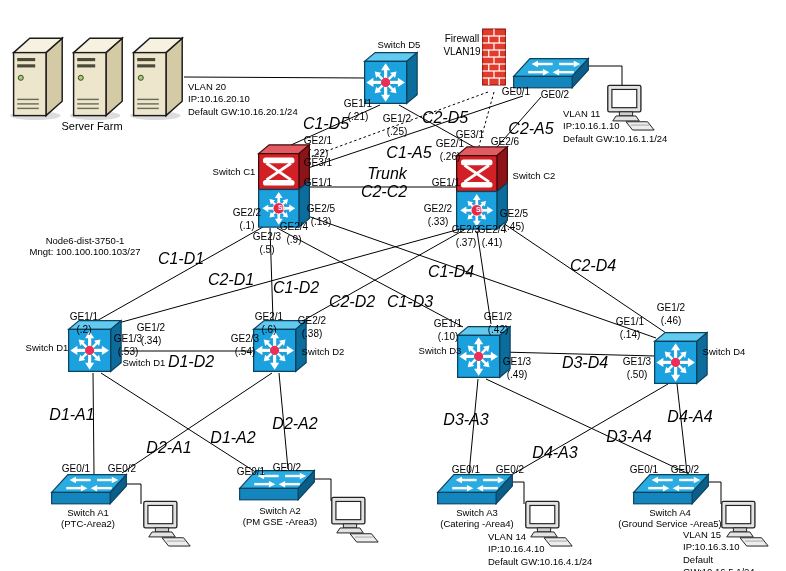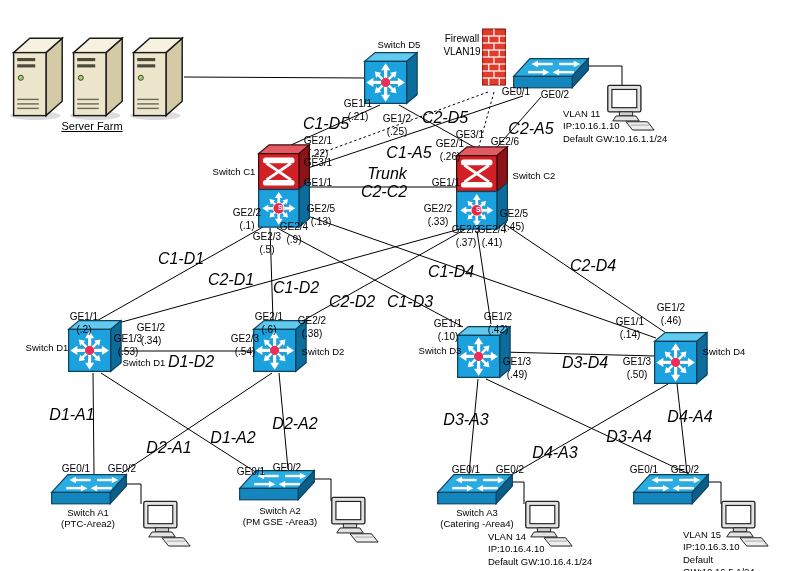--- a/index.html
+++ b/index.html
@@ -7,21 +7,21 @@
   #canvas { position:relative; width:786px; height:571px; background:#fff; overflow:hidden;
             font-family:"Liberation Sans", sans-serif; color:#000; }
   .wires { position:absolute; left:0; top:0; z-index:1; }
   .wires line, .wires polyline { stroke:#000; stroke-width:1; fill:none; }
   .wires .dashed { stroke-dasharray:2.5 2.5; }
   .icon { position:absolute; z-index:2; line-height:0; }
   .lbl { position:absolute; z-index:3; transform:translateX(-50%); text-align:center;
          white-space:pre-line; font-size:9.5px; line-height:1.15; }
   .lbl.small { font-size:10px; line-height:1.25; }
   .lbl.link { font-style:italic; font-size:16px; white-space:nowrap; }
-  .lbl.big { font-size:11px;text-decoration:underline; }
+  .lbl.big { font-size:11px; }
   .vlanblock { position:absolute; z-index:3; font-size:9.5px; line-height:1.3; text-align:left; }
   .si { position:absolute; z-index:4; transform:translateX(-50%); font-size:6.5px; font-weight:bold; color:#fff; }
 </style>
 </head>
 <body>
 
 <svg width="0" height="0" style="position:absolute" aria-hidden="true">
   <defs>
     <g id="ml-arr">
       <rect x="-1.8" y="-16" width="3.6" height="11" fill="#fff"></rect>
@@ -233,32 +233,41 @@
   <div class="icon" style="left:710px;top:498px"><svg width="60" height="53">
         <use href="#sym-pc" width="60" height="53"></use>
       </svg></div>
 
   <div class="lbl big" style="left:92px;top:120px">Server Farm</div>
   <div class="lbl" style="left:399px;top:40px">Switch D5</div>
   <div class="lbl small" style="left:462px;top:33px">Firewall
 VLAN19</div>
   <div class="lbl" style="left:234px;top:167px">Switch C1</div>
   <div class="lbl" style="left:534px;top:171px">Switch C2</div>
+  <div class="lbl" style="left:85px;top:236px">Node6-dist-3750-1
+Mngt: 100.100.100.103/27</div>
   <div class="lbl" style="left:47px;top:343px">Switch D1</div>
   <div class="lbl" style="left:144px;top:358px">Switch D1</div>
   <div class="lbl" style="left:323px;top:347px">Switch D2</div>
   <div class="lbl" style="left:440px;top:346px">Switch D3</div>
   <div class="lbl" style="left:724px;top:347px">Switch D4</div>
   <div class="lbl" style="left:88px;top:508px">Switch A1
 (PTC-Area2)</div>
   <div class="lbl" style="left:280px;top:506px">Switch A2
 (PM GSE -Area3)</div>
   <div class="lbl" style="left:477px;top:508px">Switch A3
 (Catering -Area4)</div>
-
+  <div class="lbl" style="left:670px;top:508px">Switch A4
+(Ground Service -Area5)</div>
+
+  <div class="vlanblock" style="left:188px;top:81px">
+    <div>VLAN 20</div>
+    <div>IP:10.16.20.10</div>
+    <div>Default GW:10.16.20.1/24</div>
+  </div>
   <div class="vlanblock" style="left:563px;top:108px">
     <div>VLAN 11</div>
     <div>IP:10.16.1.10</div>
     <div>Default GW:10.16.1.1/24</div>
   </div>
   <div class="vlanblock" style="left:488px;top:531px">
     <div>VLAN 14</div>
     <div>IP:10.16.4.10</div>
     <div>Default GW:10.16.4.1/24</div>
   </div>

